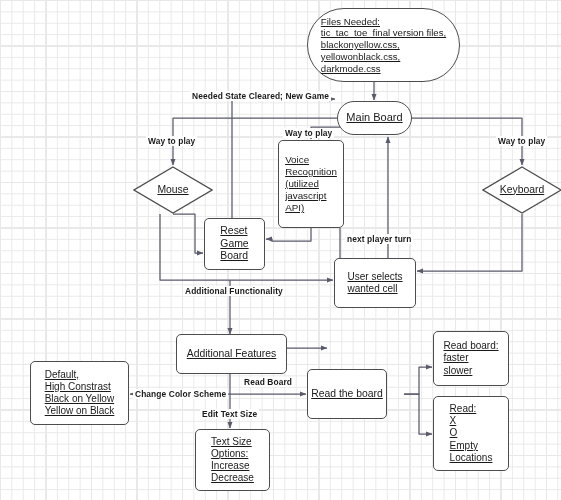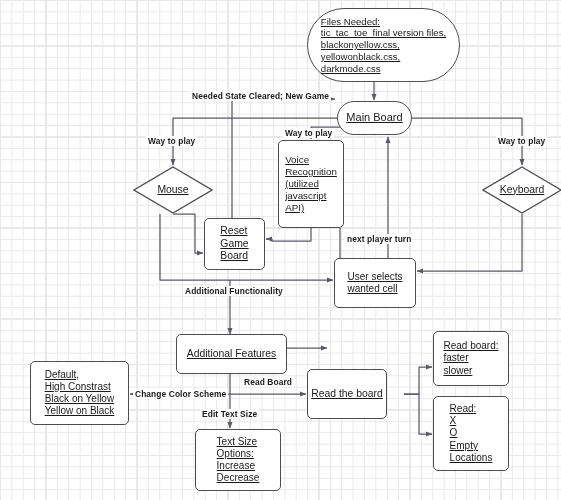--- a/index.html
+++ b/index.html
@@ -162,21 +162,21 @@
     <span>Additional Features</span>
   </div>
 
   <div class="node rect" style="left:30px;top:361px;width:99px;height:64px;font-size:10px;">
     <span>Default,
 High Constrast
 Black on Yellow
 Yellow on Black</span>
   </div>
 
-  <div class="node rect" style="left:195px;top:429px;width:86px;height:62px;font-size:10px;">
+  <div class="node rect" style="left:195px;top:429px;width:75px;height:62px;font-size:10px;">
     <span>Text Size
 Options:
 Increase
 Decrease</span>
   </div>
 
   <div class="node rect" style="left:307px;top:369px;width:80px;height:50px;font-size:10.4px;">
     <span>Read the board</span>
   </div>
 

